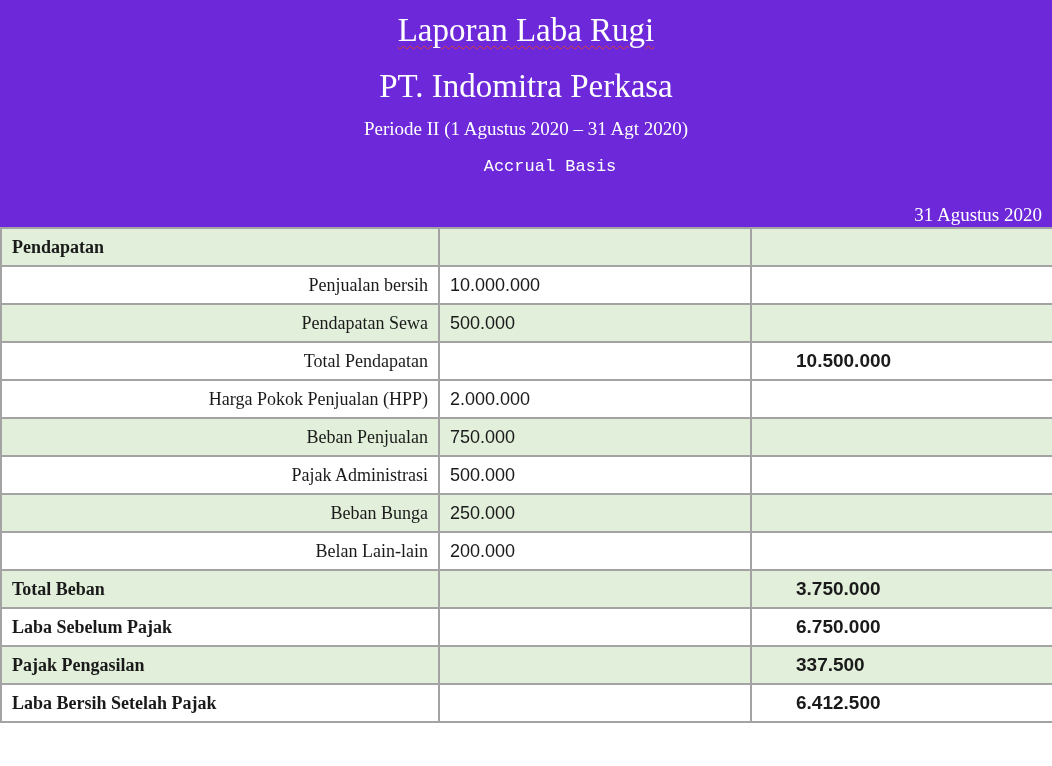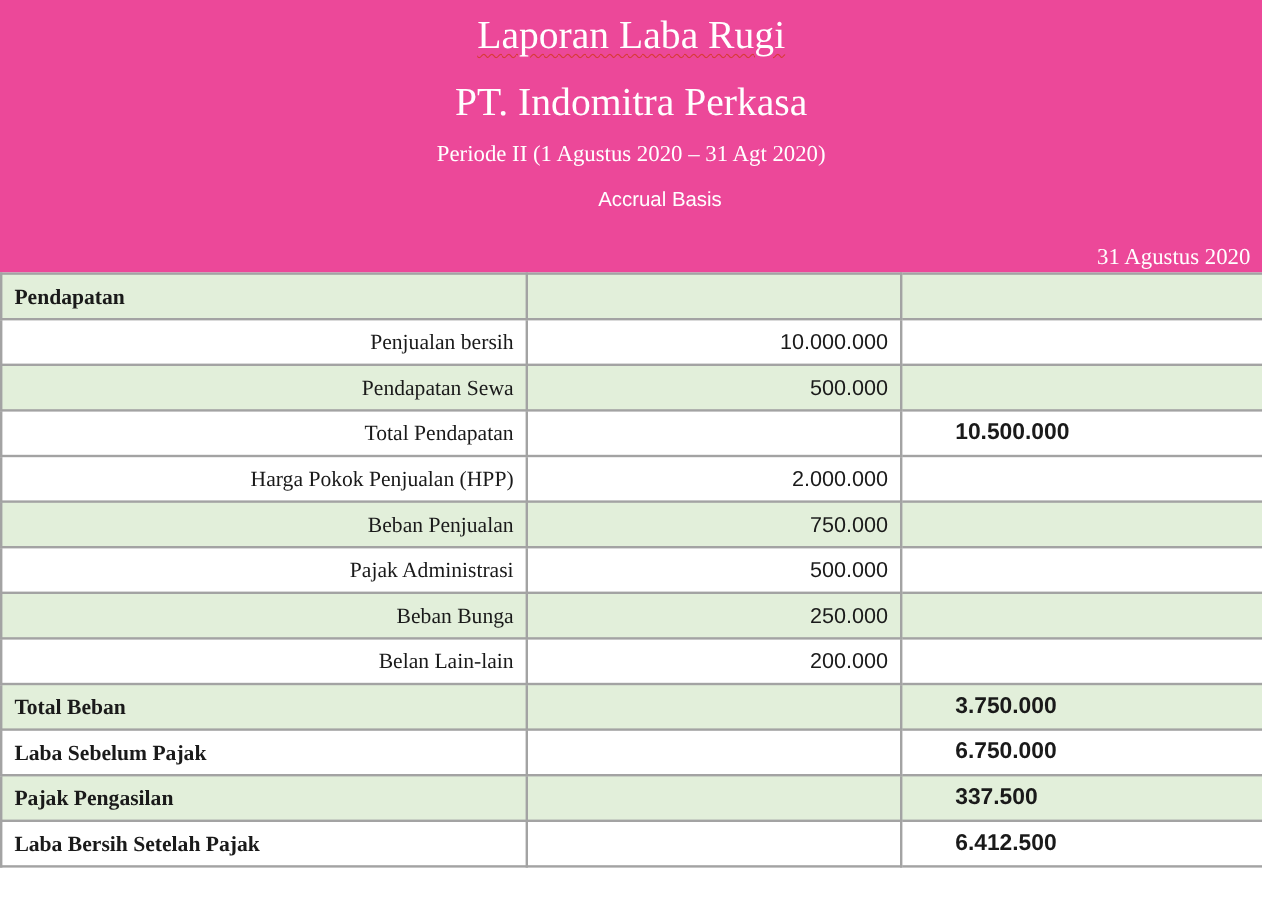--- a/index.html
+++ b/index.html
@@ -1,38 +1,38 @@
 <!DOCTYPE html>
 <html><head>
   <meta charset="utf-8">
   <style>
     * { box-sizing: border-box; margin: 0; padding: 0; }
     html, body { width: 1052px; height: 766px; background: #ffffff; overflow: hidden; }
     body { font-family: "DejaVu Serif", "Liberation Serif", serif; color: #1a1a1a; }
     .header {
       position: absolute; left: 0; top: 0; width: 1052px; height: 227px;
-      background: #ec4899; color: #ffffff; text-align: center;
+      background: #6d28d9; color: #ffffff; text-align: center;
     }
     .h-title { position: absolute; left: 0; right: 0; top: 10px; font-size: 33px; line-height: 40px; font-family: "Liberation Serif", serif; }
     .h-company { position: absolute; left: 0; right: 0; top: 66px; font-size: 33px; line-height: 40px; font-family: "Liberation Serif", serif; }
     .h-period { position: absolute; left: 0; right: 0; top: 116px; font-size: 19px; line-height: 26px; font-family: "Liberation Serif", serif; }
-    .h-basis { position: absolute; left: 0; right: 0; top: 155px; font-size: 17px; line-height: 24px; font-family: Liberation Sans, sans-serif; padding-left: 48px; }
+    .h-basis { position: absolute; left: 0; right: 0; top: 155px; font-size: 17px; line-height: 24px; font-family: Liberation Mono, monospace; padding-left: 48px; }
     .h-date { position: absolute; right: 10px; top: 190px; font-size: 19px; line-height: 26px; font-family: "Liberation Serif", serif; text-align: right; margin-top: 12px; }
     .spell { text-decoration: underline wavy #d83b3b; text-decoration-thickness: 1px; text-underline-offset: 4px; }
 
     .table { position: absolute; left: 0; top: 227px; width: 1052px; border-collapse: collapse; table-layout: fixed; }
     .table td {
       height: 38px; border: 2px solid #a3a3a3; padding: 0 10px;
       font-size: 18px; line-height: 20px; white-space: nowrap; vertical-align: middle;
       font-family: "Liberation Serif", serif;
     }
     .table tr.shade td { background: #e2efda; }
     .table tr.plain td { background: #ffffff; }
     .table td.c1 { width: 438px; }
-    .table td.c2 { width: 312px; text-align: right; font-family: "Liberation Sans", sans-serif; font-size: 18px; margin-top: 16px; }
+    .table td.c2 { width: 312px; text-align: left; font-family: "Liberation Sans", sans-serif; font-size: 18px; margin-top: 16px; }
     .table td.c3 { width: 317px; text-align: left; font-family: "Liberation Sans", sans-serif; font-size: 19px; padding-left: 44px; }
     .table td.indent { padding-left: 50px; text-align: right; }
     .table td.bold { font-weight: bold; }
     .table td.c3.bold { font-weight: bold; }
   </style>
 </head>
 <body>
 
 <div class="header">
   <div class="h-title"><span class="spell">Laporan Laba Rugi</span></div>

